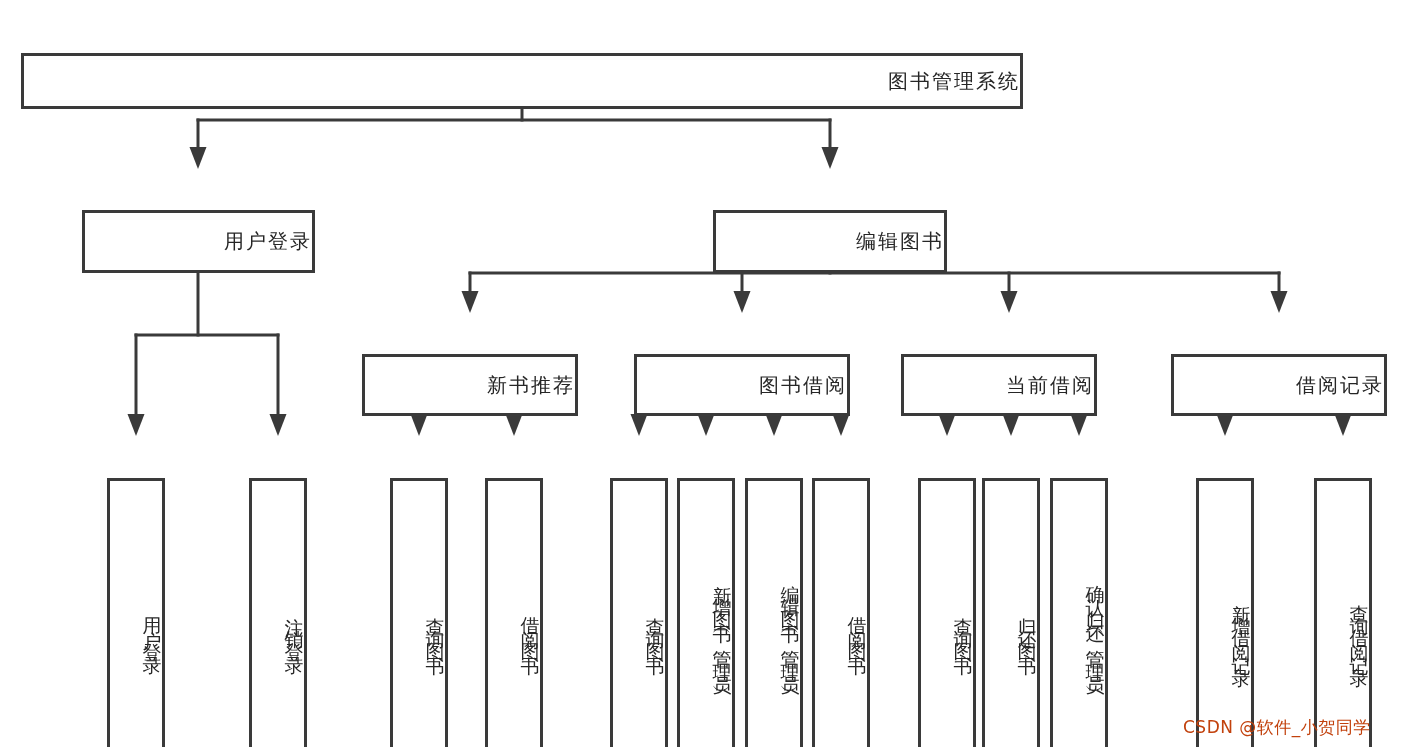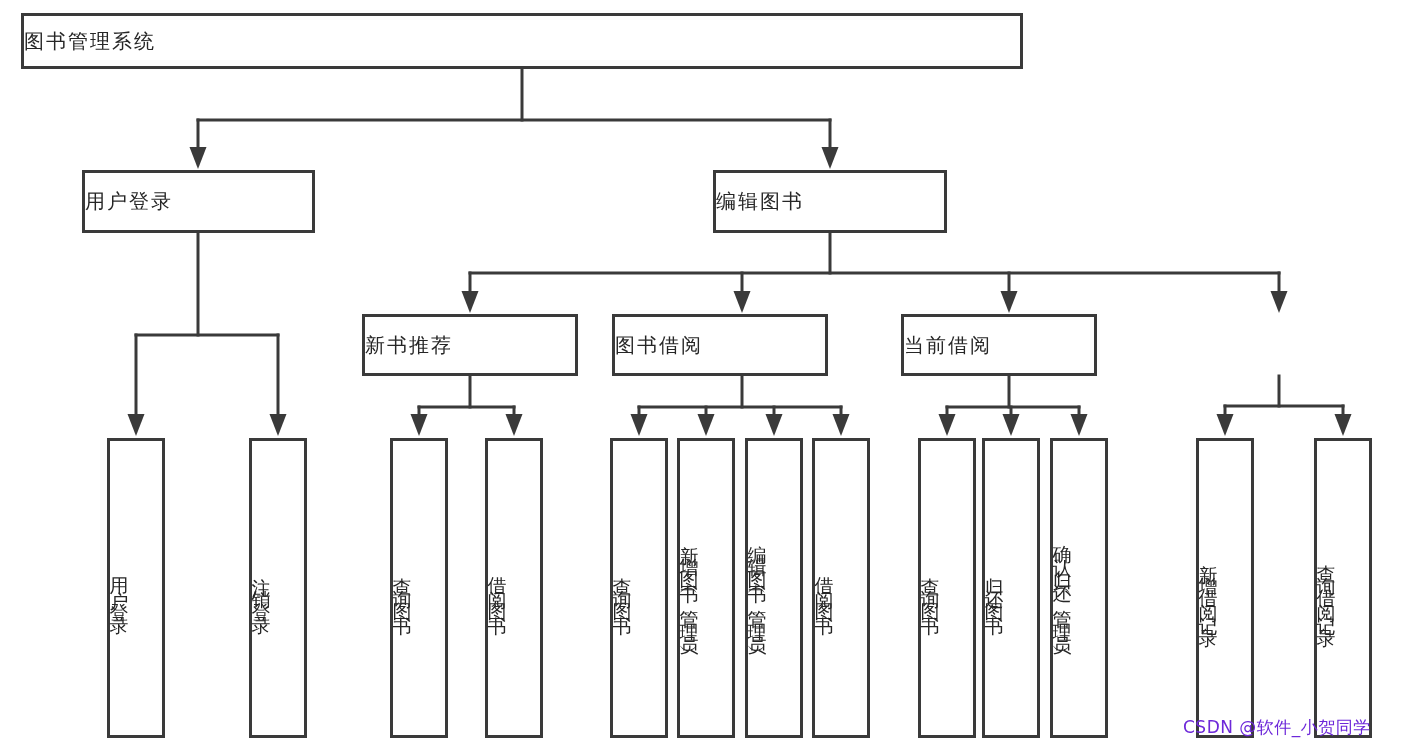--- a/index.html
+++ b/index.html
@@ -32,41 +32,42 @@
     fill: #3a3a3a;
     stroke: none;
   }
   .node {
     position: absolute;
     box-sizing: border-box;
     background: #ffffff;
     border: 3px solid #3a3a3a;
     display: flex;
     align-items: center;
-    justify-content: flex-start;
+    justify-content: flex-end;
     color: #262626;
     font-size: 20px;
     letter-spacing: 2px;
     white-space: nowrap;
+    margin-top: 40px;
   }
   .leaf .v {
     writing-mode: vertical-rl;
     text-orientation: mixed;
     letter-spacing: 13px;
     line-height: 1;
     font-size: 19px;
     white-space: nowrap;
   }
   .watermark {
     position: absolute;
     left: 1183px;
     top: 716px;
     font-size: 17px;
     letter-spacing: 0.5px;
-    color: #6d28d9;
+    color: #c2410c;
     white-space: nowrap;
     z-index: 5;
   }
 </style>
 </head>
 <body>
 
 <div class="canvas">
 
   <svg class="connectors" viewBox="0 0 1405 747" xmlns="http://www.w3.org/2000/svg">
@@ -152,26 +153,29 @@
   <div class="node" style="left:82px;top:170px;width:233px;height:63px">
     <span>用户登录</span>
   </div>
   <div class="node" style="left:713px;top:170px;width:234px;height:63px">
     <span>编辑图书</span>
   </div>
 
   <div class="node" style="left:362px;top:314px;width:216px;height:62px">
     <span>新书推荐</span>
   </div>
-  <div class="node" style="left:612px;top:314px;width:216px;height:62px">
+  <div class="node" style="left:634px;top:314px;width:216px;height:62px">
     <span>图书借阅</span>
   </div>
   <div class="node" style="left:901px;top:314px;width:196px;height:62px">
     <span>当前借阅</span>
   </div>
+  <div class="node" style="left:1171px;top:314px;width:216px;height:62px">
+    <span>借阅记录</span>
+  </div>
 
   <div class="node leaf" style="left:107px;top:438px;width:58px;height:300px">
     <span class="v">用户登录</span>
   </div>
   <div class="node leaf" style="left:249px;top:438px;width:58px;height:300px">
     <span class="v">注销登录</span>
   </div>
 
   <div class="node leaf" style="left:390px;top:438px;width:58px;height:300px">
     <span class="v">查询图书</span>

